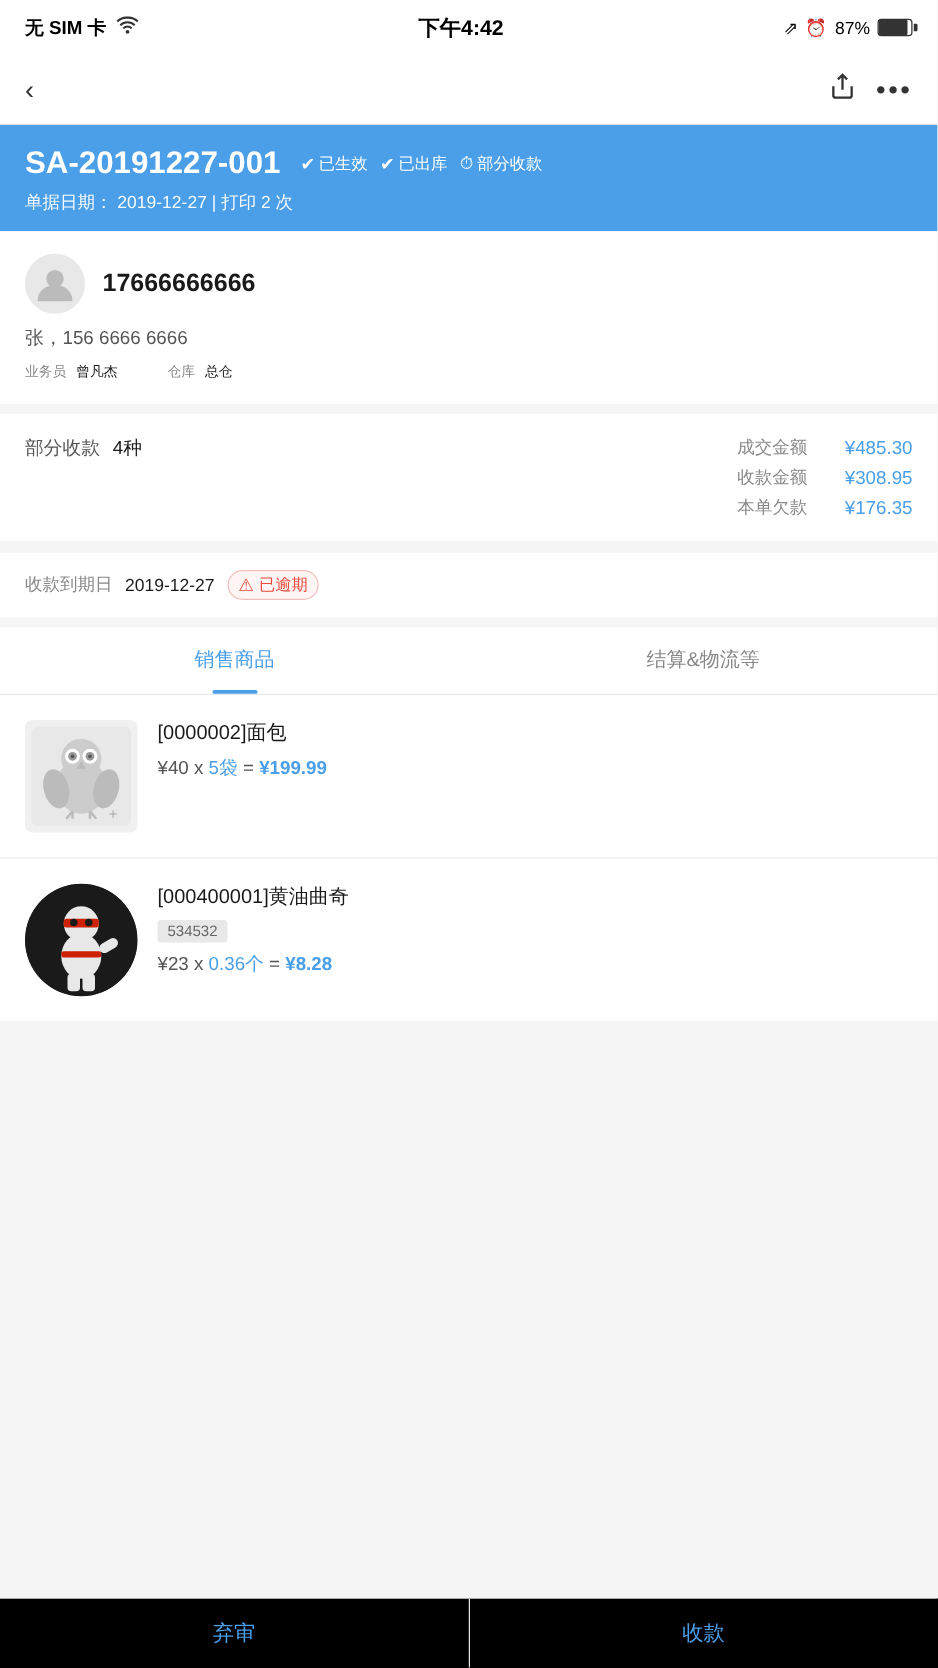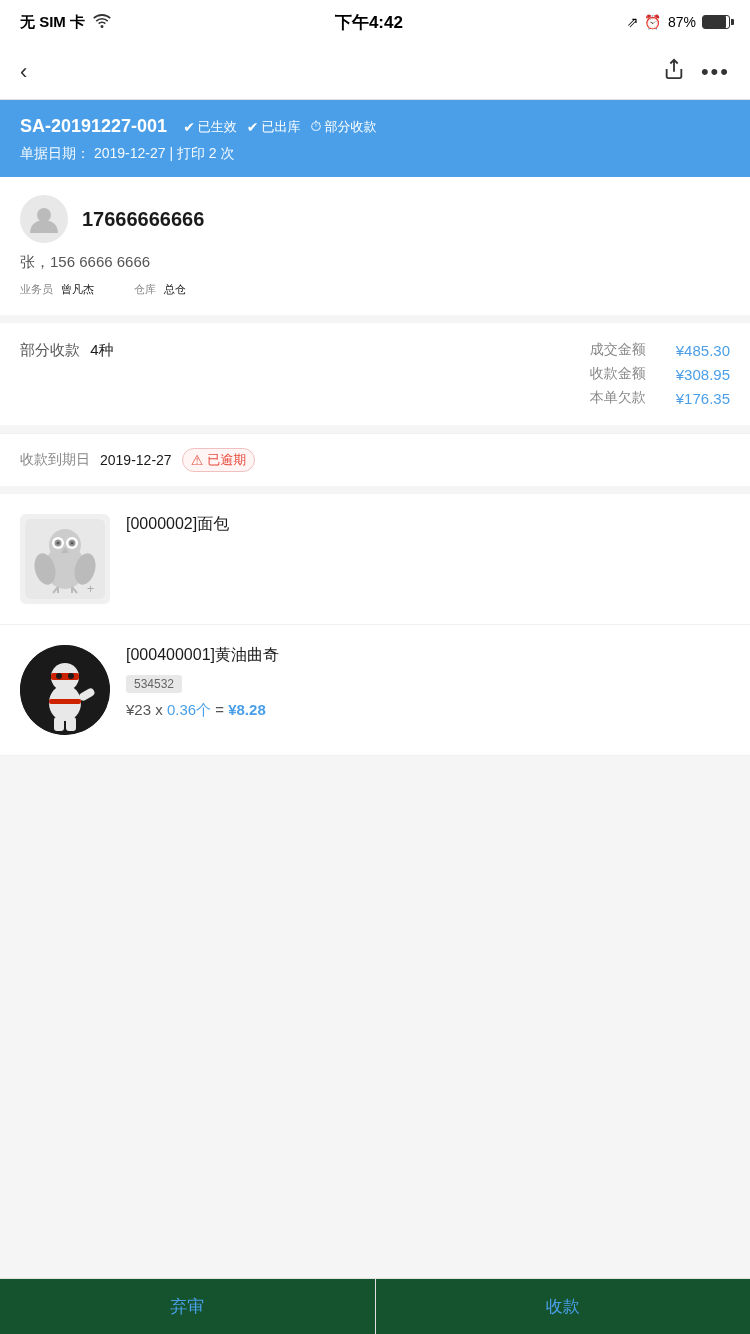--- a/index.html
+++ b/index.html
@@ -64,21 +64,21 @@
     
     .order-header {
       background: #4a9fe8;
       padding: 16px 20px 14px;
     }
     .order-header-top {
       display: flex; align-items: center; gap: 16px;
       margin-bottom: 8px;
     }
     .order-id {
-      font-size: 18px; font-weight: 700; color: #fff;
+      font-size: 25px; font-weight: 700; color: #fff;
     }
     .order-badges {
       display: flex; align-items: center; gap: 10px;
     }
     .badge {
       display: flex; align-items: center; gap: 3px;
       font-size: 13px; color: #fff;
     }
     .badge-icon { font-size: 14px; }
     .order-date {
@@ -187,21 +187,21 @@
       display: inline-block; background: #e8e8e8; color: #666;
       font-size: 12px; padding: 2px 8px; border-radius: 3px; margin-bottom: 8px;
     }
     .product-price { font-size: 15px; color: #555; }
     .product-price .qty { color: #4a9fe8; }
     .product-price .total { color: #4a9fe8; font-weight: 600; }
 
     
     .bottom-bar {
       position: fixed; bottom: 0; left: 0; width: 750px;
-      background: #14532d;
+      background: #000000;
       border-top: 1px solid #e0e0e0;
       display: flex;
       height: 56px;
     }
     .bottom-btn {
       flex: 1; display: flex; align-items: center; justify-content: center;
       font-size: 17px; cursor: pointer;
     }
     .bottom-btn.left {
       color: #4a9fe8;
@@ -316,20 +316,24 @@
 <div class="due-section">
   <span class="due-label">收款到期日</span>
   <span class="due-date">2019-12-27</span>
   <span class="overdue-badge">
     <span class="overdue-dot">⚠</span>
     <span>已逾期</span>
   </span>
 </div>
 
 <div class="tabs-section">
+  <div class="tabs">
+    <div class="tab active">销售商品</div>
+    <div class="tab inactive">结算&amp;物流等</div>
+  </div>
 
   <div class="products-section">
 
     <div class="product-item">
       <div class="product-thumb">
 
         <svg viewBox="0 0 80 80" width="80" height="80">
           <rect width="80" height="80" fill="#e8e8e8" rx="6"></rect>
 
           <ellipse cx="40" cy="48" rx="20" ry="22" fill="#ccc"></ellipse>
@@ -351,20 +355,23 @@
           <line x1="33" y1="68" x2="28" y2="74" stroke="#bbb" stroke-width="2"></line>
           <line x1="33" y1="68" x2="33" y2="74" stroke="#bbb" stroke-width="2"></line>
           <line x1="47" y1="68" x2="47" y2="74" stroke="#bbb" stroke-width="2"></line>
           <line x1="47" y1="68" x2="52" y2="74" stroke="#bbb" stroke-width="2"></line>
 
           <text x="62" y="74" font-size="12" fill="#aaa" font-family="Arial">+</text>
         </svg>
       </div>
       <div class="product-info">
         <div class="product-name">[0000002]面包</div>
+        <div class="product-price">
+          ¥40 x <span class="qty">5袋</span> = <span class="total">¥199.99</span>
+        </div>
       </div>
     </div>
 
     <div class="product-item">
       <div class="product-thumb" style="border-radius:50%;background:#2a2a2a;">
         <svg viewBox="0 0 90 90" width="90" height="90">
           <circle cx="45" cy="45" r="45" fill="#1a1a1a"></circle>
 
           <circle cx="45" cy="32" r="14" fill="#e8e8e8"></circle>
 

